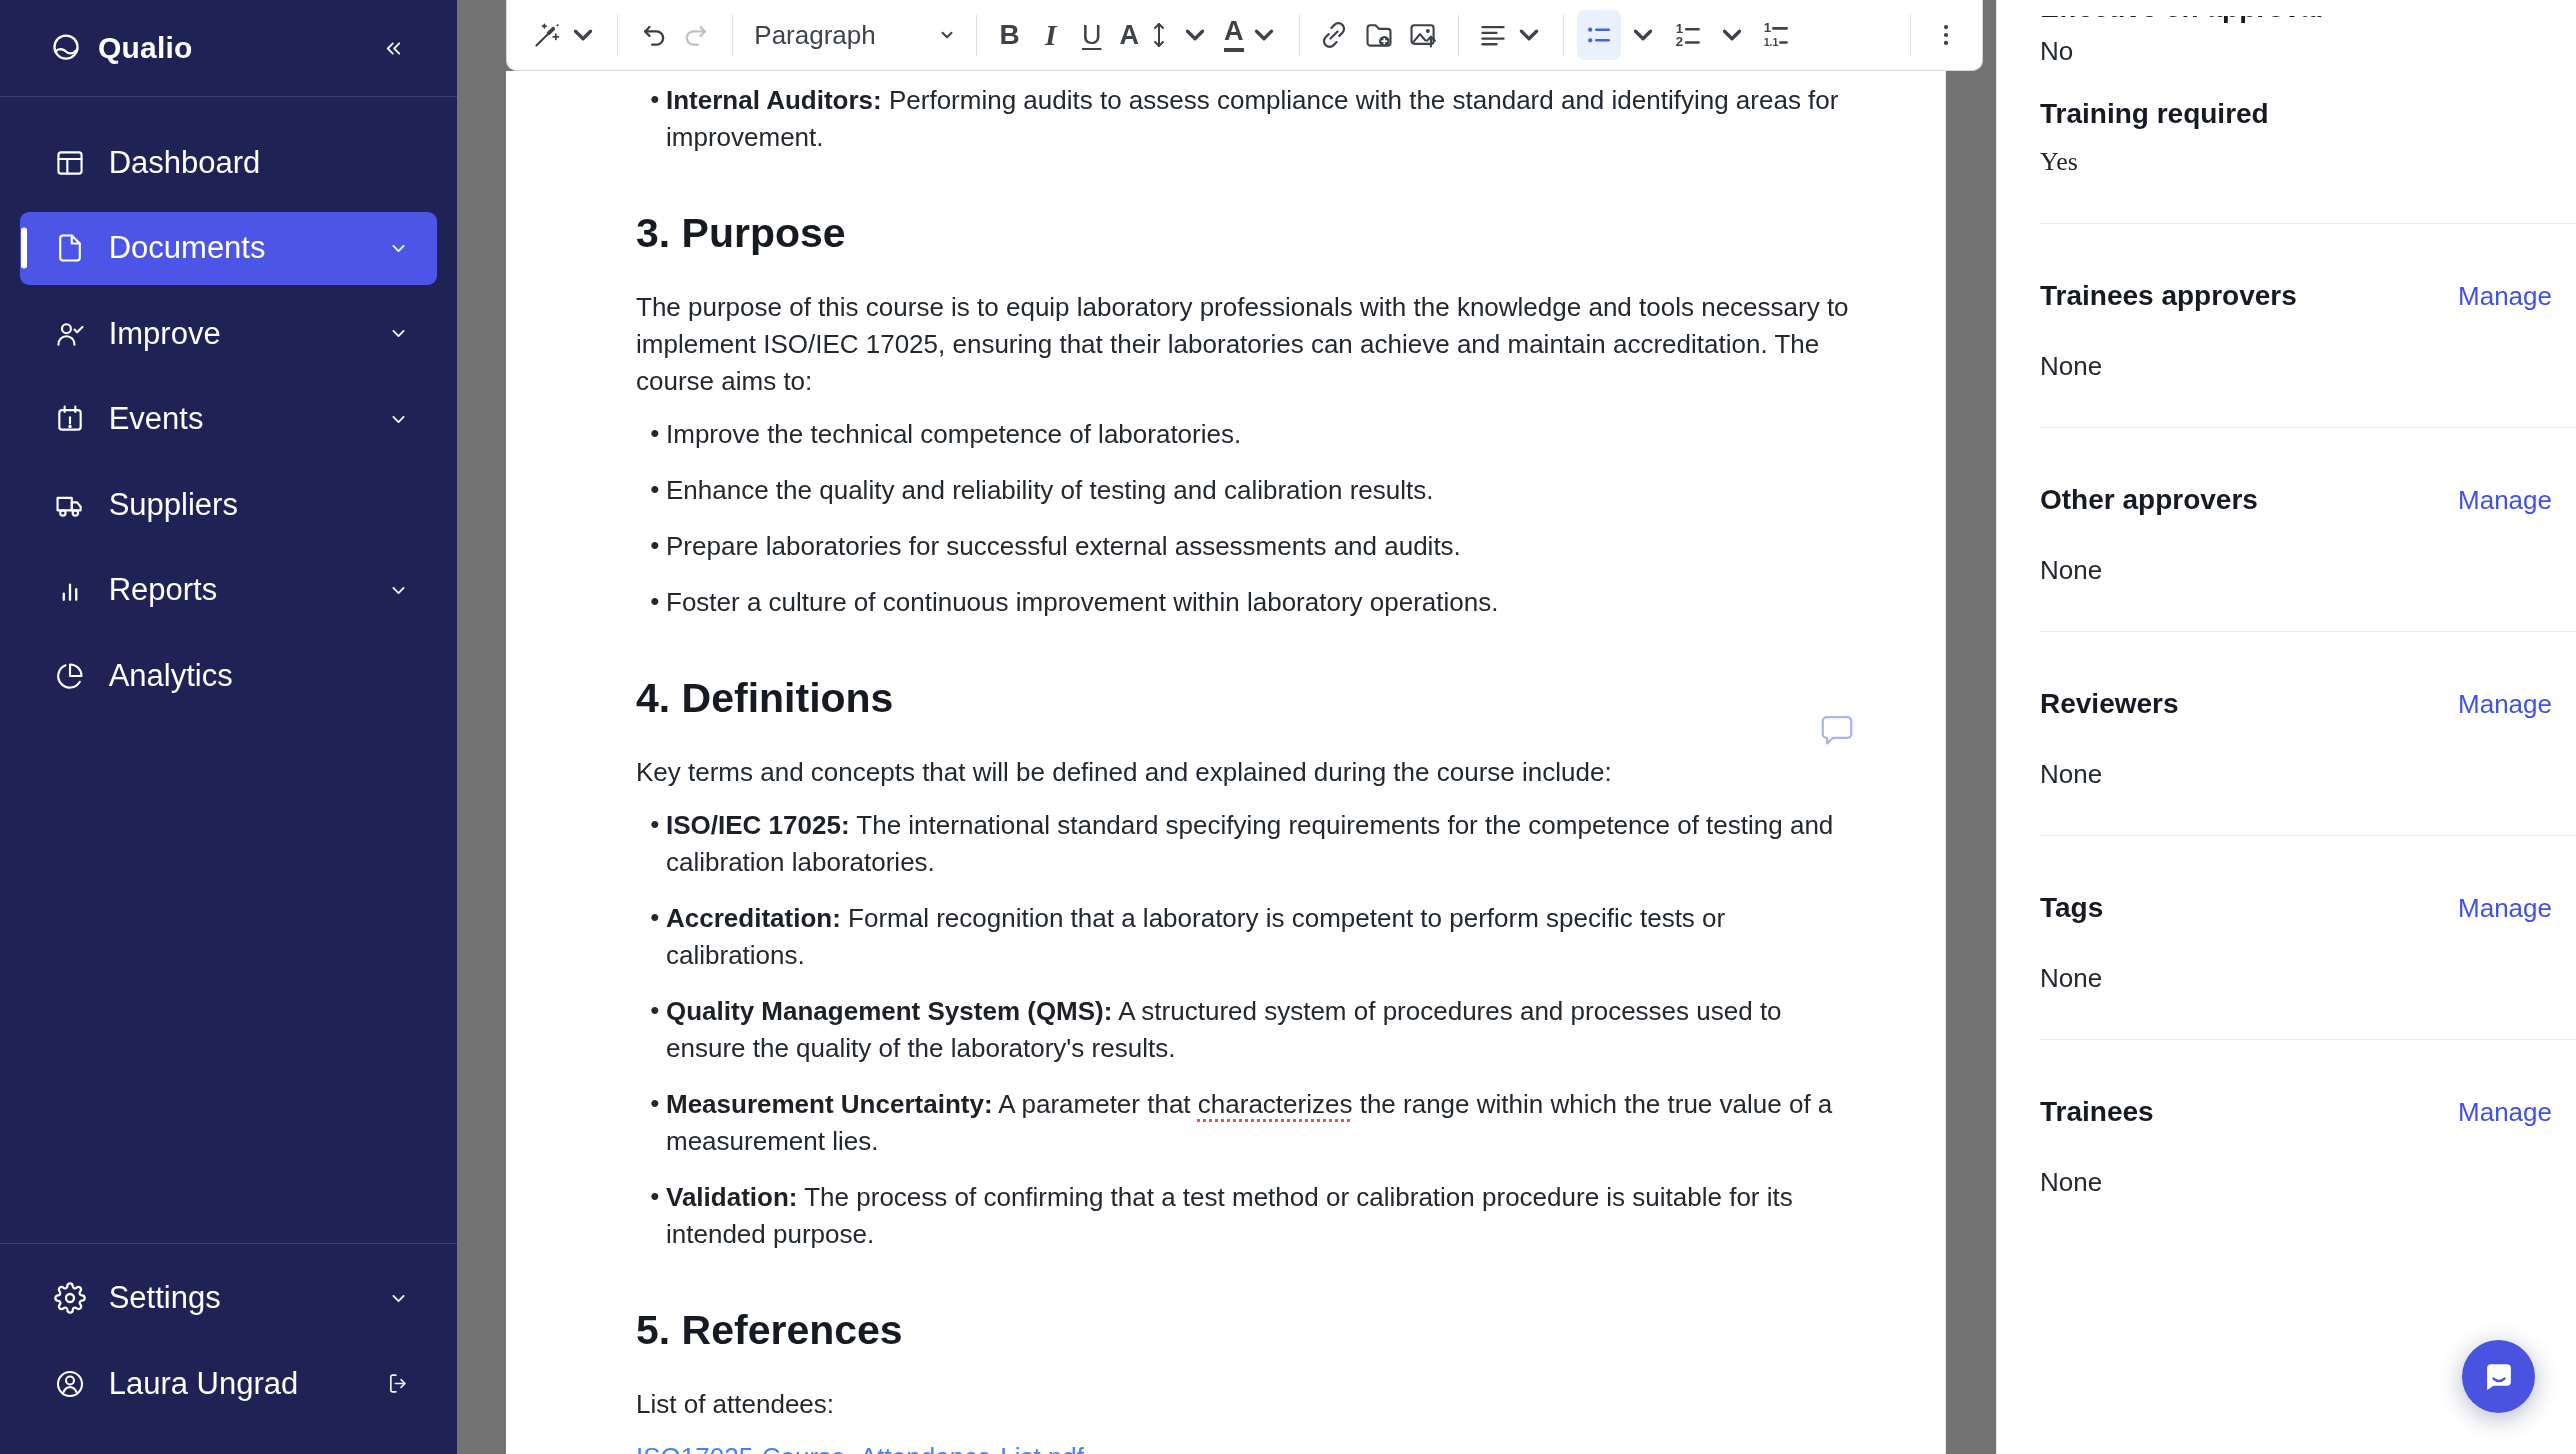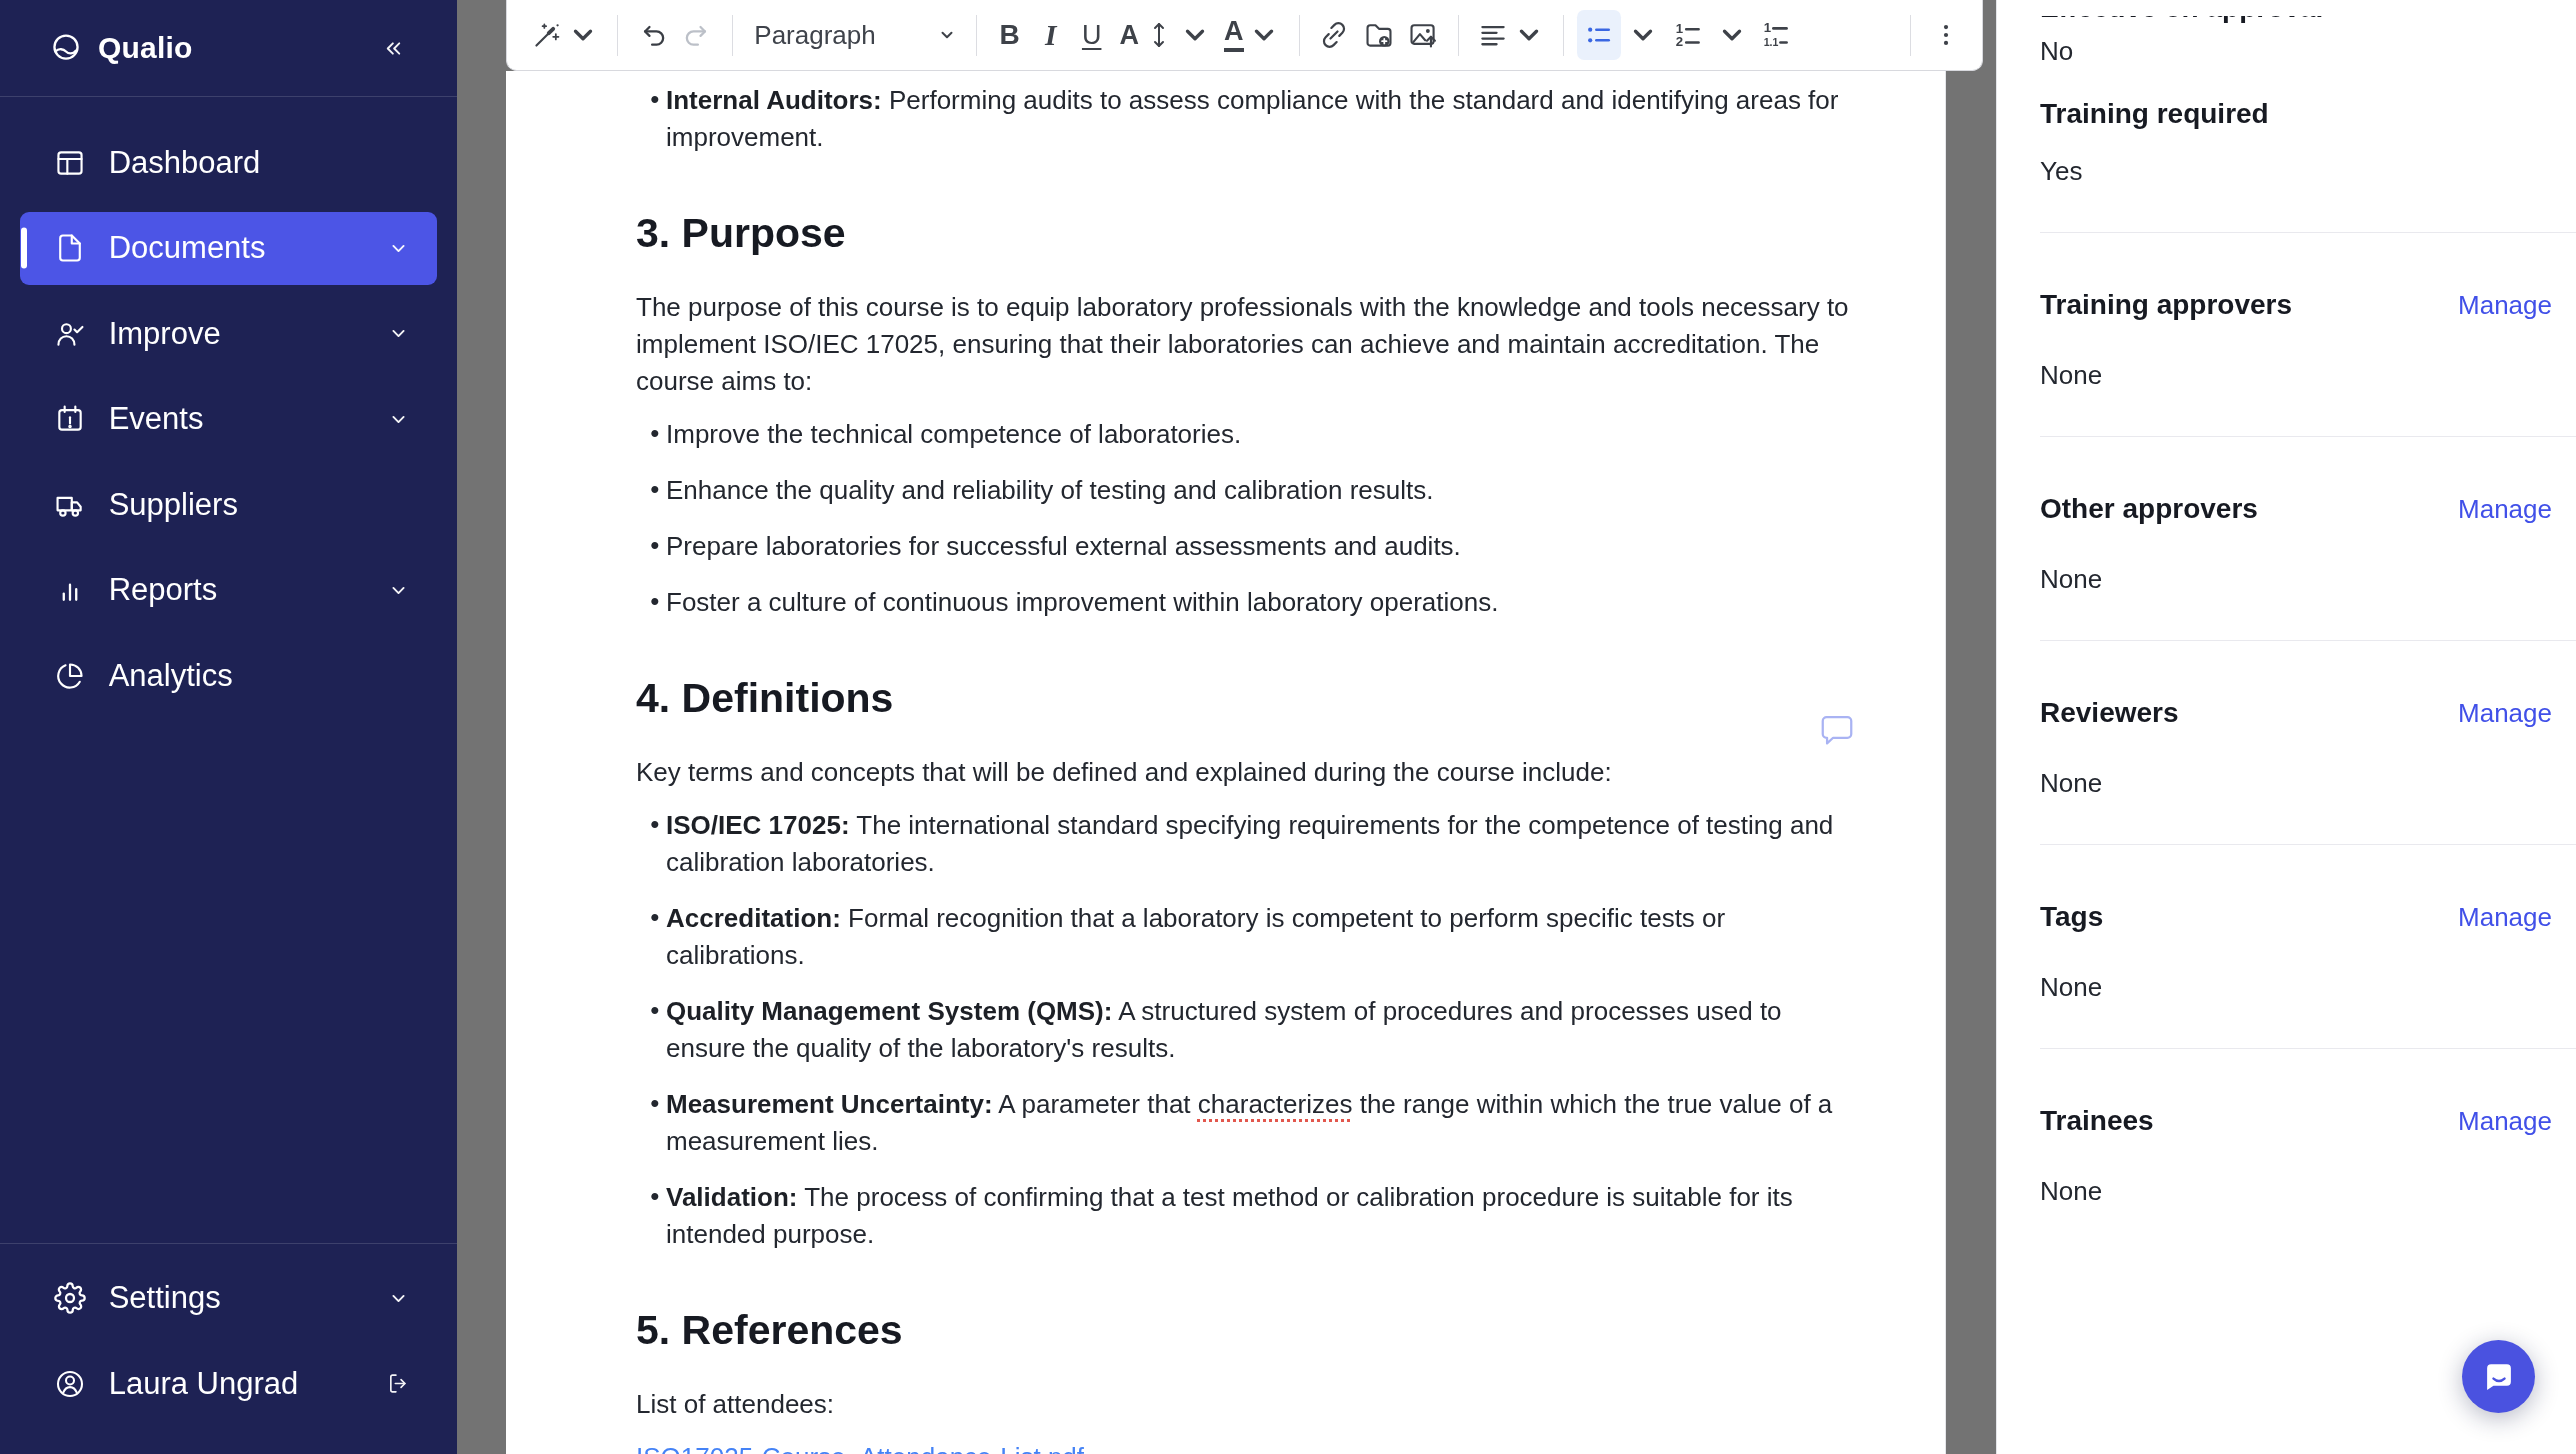--- a/index.html
+++ b/index.html
@@ -88,21 +88,21 @@
     position:absolute; left:1996px; top:0; right:0; bottom:0;
     background:#fff; border-left:0.9px solid #e4e5e9; padding-left:43px;
   }
   .p-top { padding:16px 24px 0 0; border-bottom:0.9px solid #e9e9ee; }
   .clip-label { height:10.7px; overflow:hidden; }
   .clip-label span { display:block; font-size:28px; line-height:34px; font-weight:700; color:#171a22; margin-top:-25px; }
   .p-val { font-size:26px; line-height:34px; color:#23272f; }
   .p-label { font-size:28px; line-height:34px; font-weight:700; color:#171a22; }
   .v-no { margin-top:7.2px; }
   .l-training { margin-top:29px; }
-  .v-yes { margin-top:23px; }
+  .v-yes { margin-top:14px;font-family:Liberation Serif, serif; }
   .p-top-pad { height:44px; }
   .p-sec { padding:54px 24px 43px 0; border-bottom:0.9px solid #e9e9ee; }
   .p-sec.last { border-bottom:none; }
   .sec-head { display:flex; align-items:baseline; }
   .sec-title { flex:1; font-size:28px; line-height:36px; font-weight:700; color:#171a22; }
   .manage-link { font-size:26px; line-height:36px; color:#4150e8; cursor:pointer; }
   .sec-val { margin-top:34px; font-size:26px; line-height:36px; color:#23272f; }
 
   
   .chat-launcher {
@@ -491,21 +491,21 @@
       <span>Effective on approval</span>
     </div>
     <div class="p-val v-no">No</div>
     <div class="p-label l-training">Training required</div>
     <div class="p-val v-yes">Yes</div>
     <div class="p-top-pad"></div>
   </div>
 
   <div class="p-sec">
     <div class="sec-head">
-      <span class="sec-title">Training approvers</span>
+      <span class="sec-title">Trainees approvers</span>
       <span class="manage-link">Manage</span>
     </div>
     <div class="sec-val">None</div>
   </div>
 
   <div class="p-sec">
     <div class="sec-head">
       <span class="sec-title">Other approvers</span>
       <span class="manage-link">Manage</span>
     </div>

